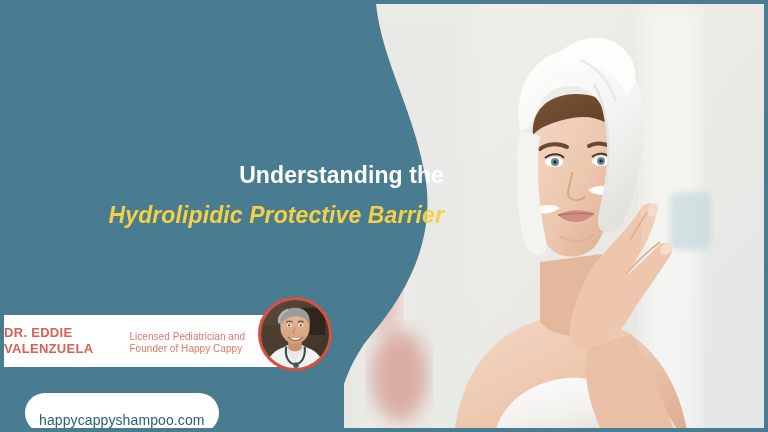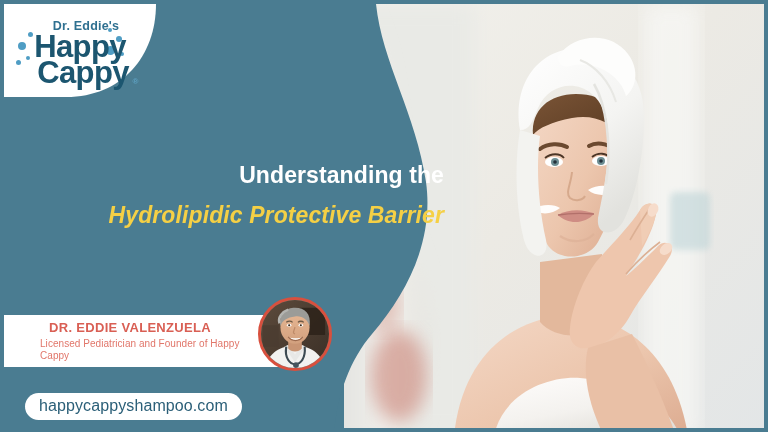--- a/index.html
+++ b/index.html
@@ -150,21 +150,21 @@
     height: 52px;
     background: #ffffff;
   }
   .presenter-text {
     position: absolute;
     left: 0;
     top: 0;
     width: 252px;
     height: 52px;
     display: flex;
-    flex-direction: column;
+    flex-direction: row;
     align-items: center;
     justify-content: center;
   }
   .presenter-name {
     font-size: 13px;
     font-weight: bold;
     color: #d95f54;
     letter-spacing: 0.3px;
     line-height: 1.2;
   }
@@ -189,24 +189,24 @@
     background: #8d7b6c;
     box-sizing: border-box;
   }
   .avatar svg { display: block; }
 
   
   .url-pill {
     position: absolute;
     left: 21px;
     top: 389px;
-    padding: 4px 14px 5px 14px;
+    padding: 20px 14px 5px 14px;
     background: #ffffff;
     border-radius: 999px;
-    font-size: 16px;
+    font-size: 14px;
     color: #2b5f78;
     letter-spacing: 0.1px;
     line-height: 1.1;
   }
 </style>
 </head>
 <body>
 
 <div class="slide">
 
@@ -319,43 +319,20 @@
       <ellipse cx="322" cy="245" rx="5" ry="7" fill="#f6dccb" transform="rotate(50 322 245)"></ellipse>
 
       <path d="M244 344 C 238 368, 244 400, 260 432 L 332 432 C 318 392, 302 358, 288 330 Z" fill="#e9c0a6"></path>
     </svg>
   </div>
 
   <svg class="curve-overlay" viewBox="0 0 130 432" preserveAspectRatio="none">
     <path d="M0 0 L42 0 C 48 58, 82 110, 92 178 C 100 236, 74 288, 38 330 C 14 358, 2 396, 0 432 Z" fill="#4a7c91"></path>
   </svg>
 
-  <div class="logo-badge">
-    <svg class="logo-badge-bg" viewBox="0 0 160 95" preserveAspectRatio="none">
-      <path d="M0 0 L152 0 C 152 52, 118 93, 62 93 L0 93 Z" fill="#ffffff"></path>
-    </svg>
-
-    <div class="bubble" style="left:24px; top:28px; width:5px; height:5px;"></div>
-    <div class="bubble" style="left:14px; top:38px; width:8px; height:8px;"></div>
-    <div class="bubble" style="left:22px; top:52px; width:4px; height:4px;"></div>
-    <div class="bubble" style="left:12px; top:56px; width:5px; height:5px;"></div>
-    <div class="bubble" style="left:104px; top:24px; width:4px; height:4px;"></div>
-    <div class="bubble" style="left:112px; top:32px; width:6px; height:6px;"></div>
-    <div class="bubble" style="left:102px; top:42px; width:9px; height:9px;"></div>
-    <div class="bubble" style="left:116px; top:48px; width:4px; height:4px;"></div>
-
-    <div class="logo-inner">
-      <div class="logo-pretitle">Dr. Eddie's</div>
-      <div class="logo-word1">Happy</div>
-      <div class="logo-word2">
-        <span>Cappy</span>
-        <span class="logo-reg">®</span>
-      </div>
-    </div>
-  </div>
 
   <div class="headline">
     <div class="headline-line1">Understanding the</div>
     <div class="headline-line2">Hydrolipidic Protective Barrier</div>
   </div>
 
   <div class="presenter-band">
     <div class="presenter-text">
       <div class="presenter-name">DR. EDDIE VALENZUELA</div>
       <div class="presenter-role">Licensed Pediatrician and Founder of Happy Cappy</div>

